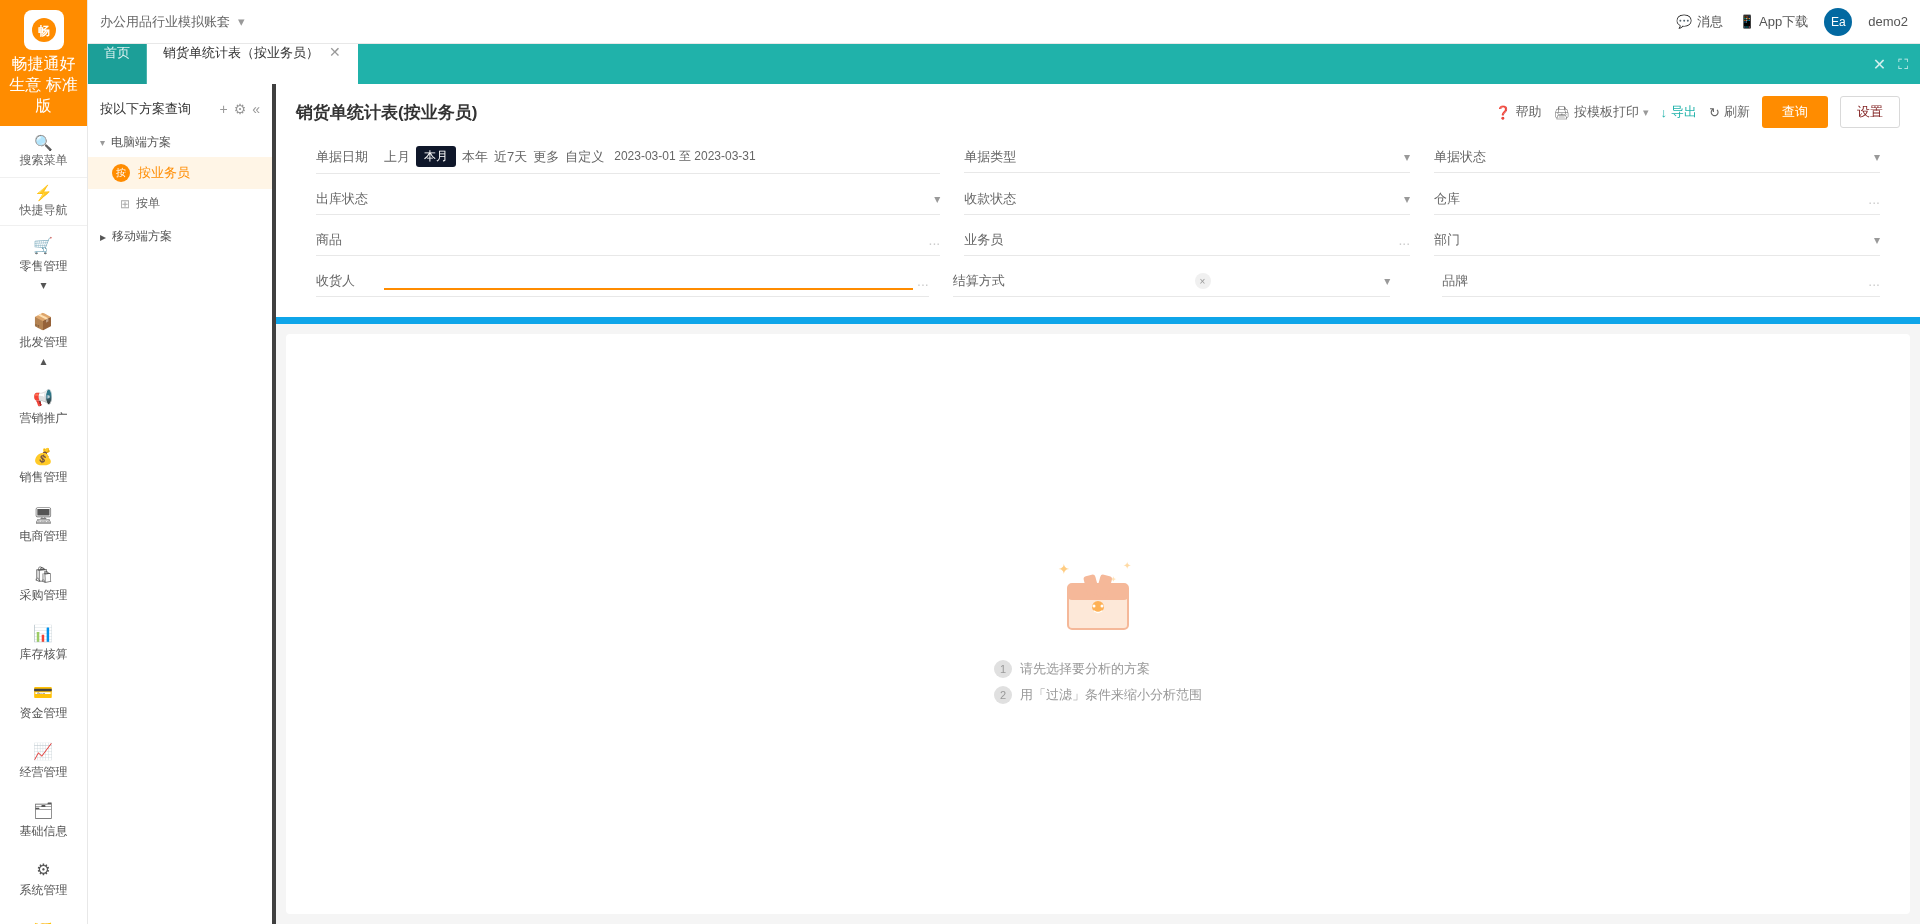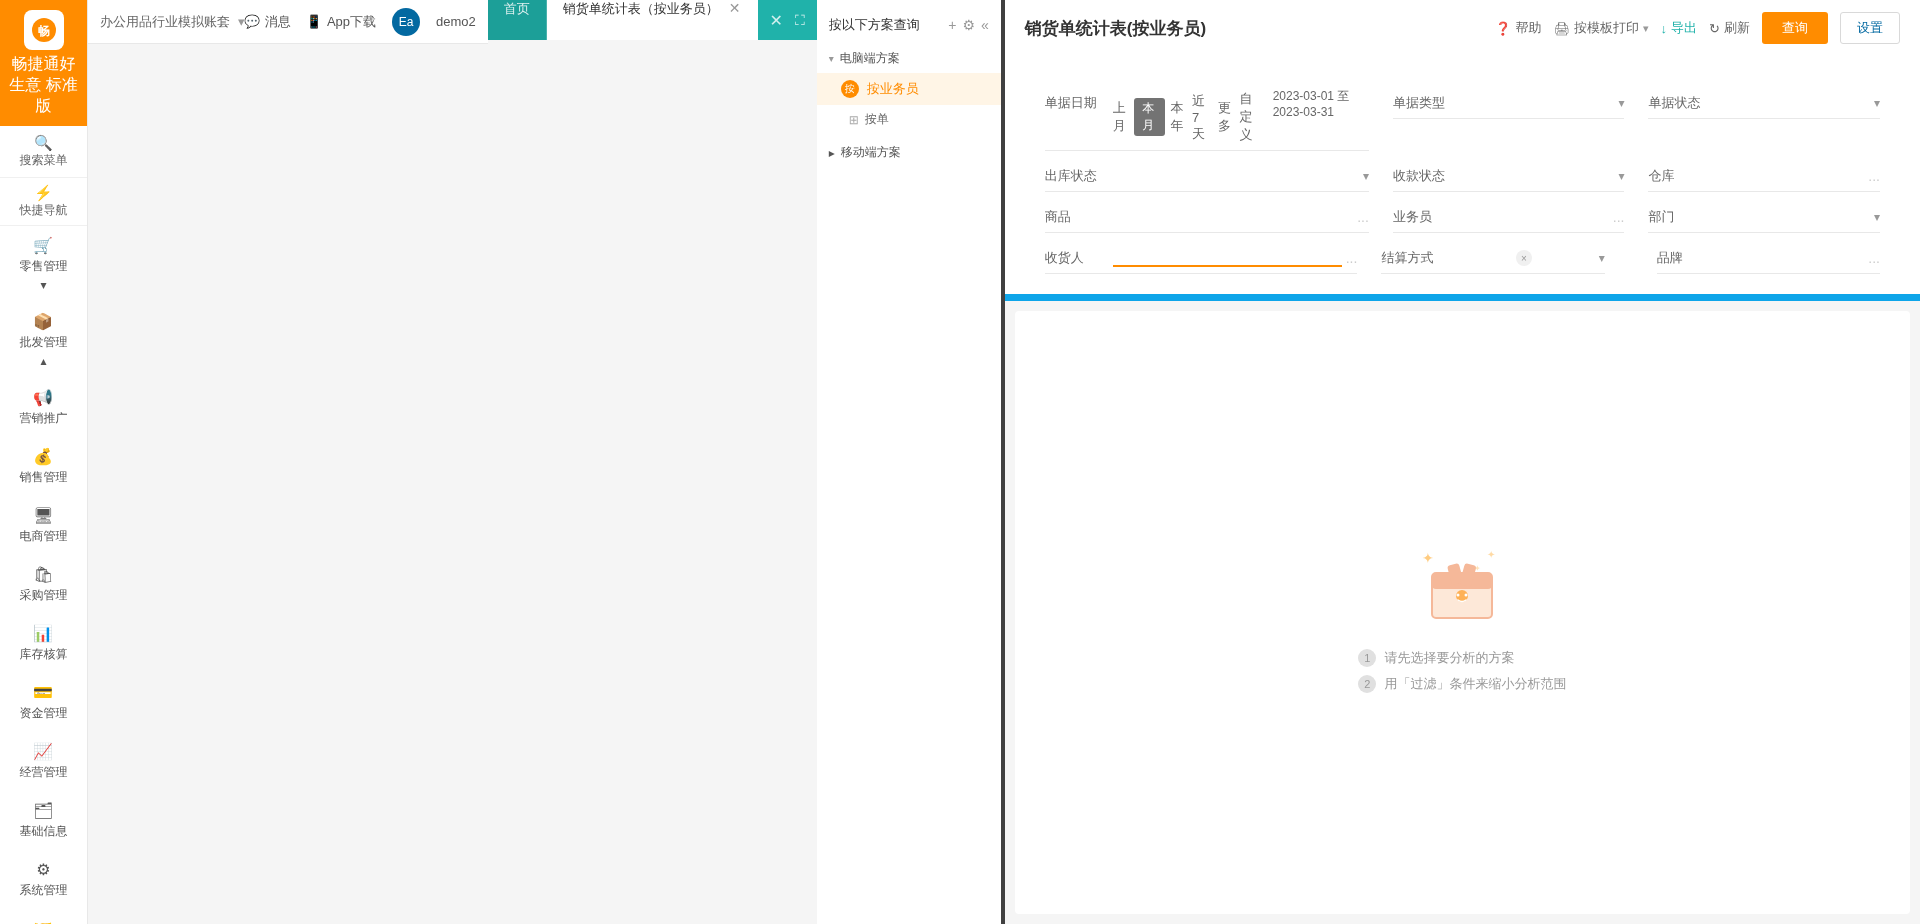--- a/index.html
+++ b/index.html
@@ -10,21 +10,21 @@
     .sidebar-logo { width: 100%; background: #ff8c00; padding: 10px 6px; display: flex; flex-direction: column; align-items: center; cursor: pointer; }
     .sidebar-logo .logo-icon { width: 40px; height: 40px; background: #fff; border-radius: 8px; display: flex; align-items: center; justify-content: center; margin-bottom: 4px; }
     .sidebar-logo .logo-icon svg { width: 28px; height: 28px; }
     .sidebar-logo .logo-text { color: #fff; font-size: 16px; text-align: center; line-height: 1.3; }
     .sidebar-search { width: 100%; padding: 8px 6px; border-bottom: 1px solid #f0f0f0; text-align: center; cursor: pointer; color: #666; font-size: 12px; }
     .sidebar-nav { width: 100%; padding: 6px 0; border-bottom: 1px solid #f0f0f0; text-align: center; cursor: pointer; color: #666; font-size: 12px; }
     .sidebar-item { width: 100%; padding: 10px 4px; text-align: center; cursor: pointer; color: #555; font-size: 12px; display: flex; flex-direction: column; align-items: center; gap: 3px; }
     .sidebar-item .s-icon { font-size: 16px; }
 
     
-    .main { flex: 1; display: flex; flex-direction: row; overflow: hidden; }
+    .main { flex: 1; display: flex; flex-direction: column; overflow: hidden; }
 
     
     .topnav { height: 44px; background: #fff; border-bottom: 1px solid #e8e8e8; display: flex; align-items: center; padding: 0 12px; justify-content: space-between; flex-shrink: 0; }
     .topnav-left { display: flex; align-items: center; gap: 8px; color: #666; font-size: 13px; }
     .topnav-right { display: flex; align-items: center; gap: 16px; color: #555; font-size: 13px; }
     .topnav-right .action-item { display: flex; align-items: center; gap: 4px; cursor: pointer; }
     .avatar { width: 28px; height: 28px; border-radius: 50%; background: #0369a1; display: flex; align-items: center; justify-content: center; color: #fff; font-size: 12px; overflow: hidden; cursor: pointer; }
 
     
     .tabbar { height: 40px; background: #20b2aa; display: flex; align-items: center; padding: 0 0; flex-shrink: 0; }
@@ -57,31 +57,31 @@
     .right-panel { flex: 1; display: flex; flex-direction: column; overflow: hidden; }
 
     
     .page-header { background: #fff; padding: 12px 20px 0; border-bottom: 7px solid #0ea5e9; flex-shrink: 0; }
     .page-header-top { display: flex; align-items: center; justify-content: space-between; margin-bottom: 12px; }
     .page-title { font-size: 17px; font-weight: 600; color: #333; }
     .page-header-actions { display: flex; align-items: center; gap: 12px; }
     .header-action { display: flex; align-items: center; gap: 4px; color: #666; font-size: 13px; cursor: pointer; }
     .header-action.export { color: #20b2aa; }
     .btn-query { background: #ff8c00; color: #fff; border: none; padding: 7px 20px; border-radius: 3px; font-size: 13px; cursor: pointer; }
-    .btn-set { background: #fff; color: #0369a1; border: 1px solid #d9d9d9; padding: 6px 16px; border-radius: 3px; font-size: 13px; cursor: pointer; }
+    .btn-set { background: #fff; color: #7f1d1d; border: 1px solid #d9d9d9; padding: 6px 16px; border-radius: 3px; font-size: 13px; cursor: pointer; }
 
     
     .filter-area { background: #fff; padding: 0 20px 10px; flex-shrink: 0; }
     .filter-row { display: flex; align-items: center; gap: 4px; margin-bottom: 10px; }
     .filter-item { display: flex; align-items: center; flex: 1; min-width: 0; border-bottom: 1px solid #e8e8e8; padding: 6px 0; margin-right: 20px; position: relative; }
     .filter-item:last-child { margin-right: 0; }
     .filter-label { color: #666; font-size: 13px; width: 68px; flex-shrink: 0; }
-    .filter-date-tabs { display: flex; align-items: center; gap: 6px; margin-right: 10px; margin-top: 28px; }
+    .filter-date-tabs { display: flex; align-items: center; gap: 6px; margin-right: 10px; }
     .filter-date-tabs span { color: #666; font-size: 13px; cursor: pointer; }
-    .filter-date-tabs .active-tab { background: #737373; color: #fff; padding: 2px 8px; border-radius: 3px; font-size: 12px; }
+    .filter-date-tabs .active-tab { background: #0f172a; color: #fff; padding: 2px 8px; border-radius: 3px; font-size: 12px; }
     .filter-date-range { color: #666; font-size: 12px; }
     .filter-dropdown { display: flex; align-items: center; justify-content: space-between; flex: 1; cursor: pointer; }
     .filter-dropdown .arrow { color: #999; font-size: 12px; }
     .filter-dots { color: #ccc; font-size: 14px; cursor: pointer; margin-left: 4px; }
     .filter-x { background: #f0f0f0; border-radius: 50%; width: 16px; height: 16px; display: flex; align-items: center; justify-content: center; font-size: 10px; color: #999; cursor: pointer; }
     .collapse-bar { text-align: center; padding: 6px 0; cursor: pointer; color: #666; font-size: 12px; }
     .filter-input { border: none; outline: none; width: 100%; font-size: 13px; color: #333; background: transparent; border-bottom: 2px solid #ff8c00; }
 
     
     .empty-state { flex: 1; display: flex; flex-direction: column; align-items: center; justify-content: center; gap: 16px; background: #fff; margin: 10px; border-radius: 4px; }

